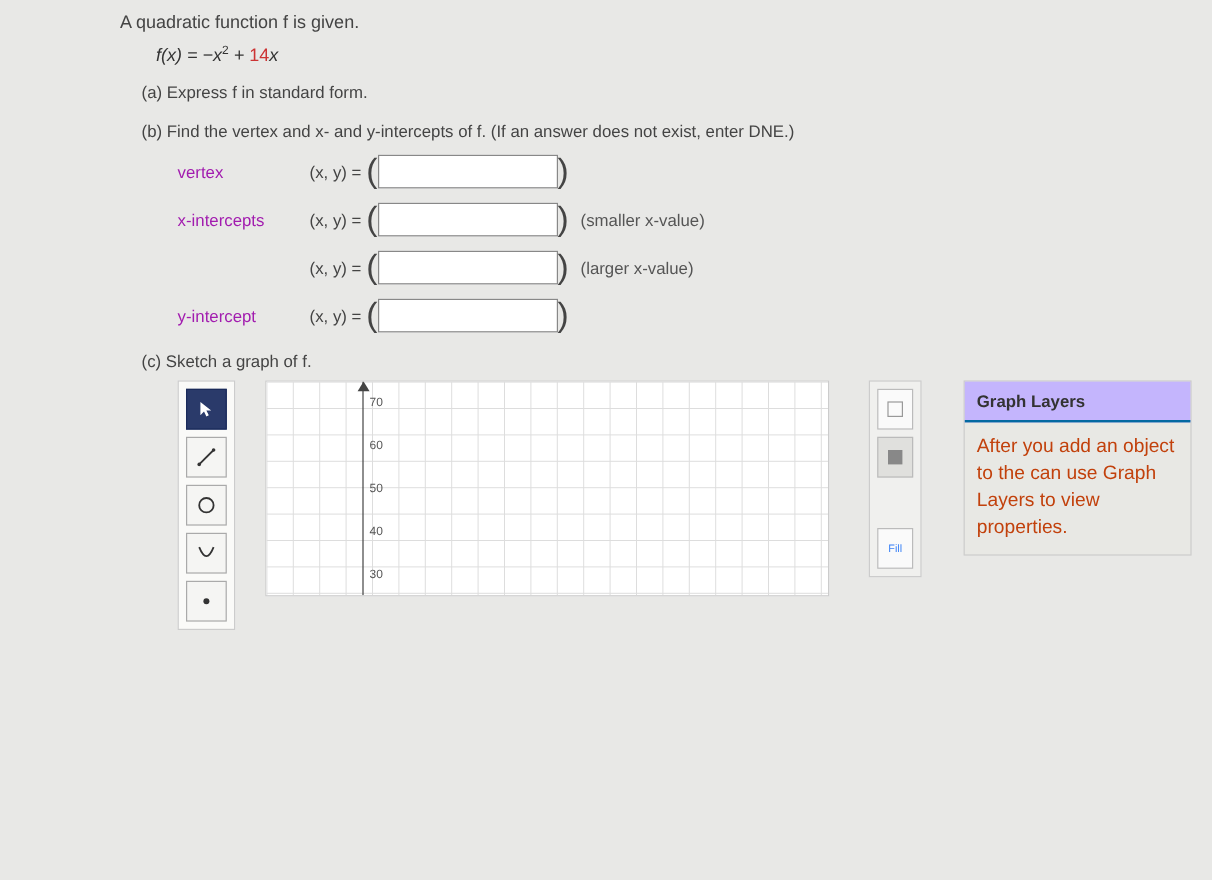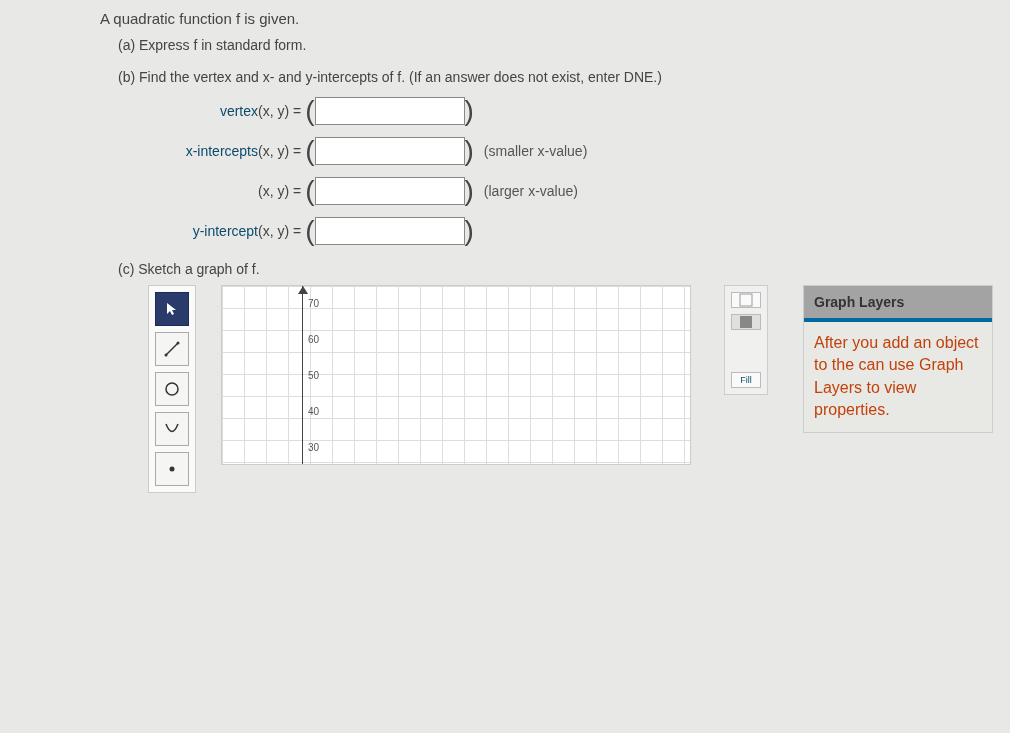--- a/index.html
+++ b/index.html
@@ -27,21 +27,21 @@
 .answer-box {
   display: inline-block;
   width: 120px;
   height: 26px;
   border: 1px solid #888;
   background: #fff;
   vertical-align: middle;
 }
 .answer-box.wide { width: 150px; height: 28px; }
 .row { display: flex; align-items: center; margin: 12px 0 12px 30px; }
-.row .label { width: 110px; color: #0c4a6e; text-align: right; }
+.row .label { width: 110px; color: #a21caf; }
 .row .expr { margin-right: 4px; }
 .paren { font-size: 28px; color: #444; font-weight: normal; line-height: 1; }
 .hint { margin-left: 10px; color: #555; font-size: 14px; }
 .graph-area { display: flex; margin: 8px 0 0 30px; align-items: flex-start; justify-content: space-between; }
 .toolbar {
   display: flex; flex-direction: column; gap: 6px;
   background: #fafaf8; padding: 6px; border: 1px solid #ccc;
 }
 .tool-btn {
   width: 34px; height: 34px; border: 1px solid #aaa;
@@ -59,36 +59,39 @@
     linear-gradient(to bottom, #ddd 1px, transparent 1px);
   background-size: 22px 22px;
 }
 .axis-v { position: absolute; left: 80px; top: 0; bottom: 0; width: 1px; background: #444; }
 .arrow-up { position: absolute; left: 76px; top: 0; width: 0; height: 0;
   border-left: 5px solid transparent; border-right: 5px solid transparent;
   border-bottom: 8px solid #444; }
 .ylab { position: absolute; left: 86px; font-size: 10px; color: #555; }
 .side-panel { display: flex; flex-direction: column; gap: 6px; margin-left: 8px;
   background: #f0f0ee; border: 1px solid #ccc; padding: 6px; }
-.side-btn { width: 30px; height: 16px; border: 1px solid #bbb; background: #fafafa;
-  display: flex; align-items: center; justify-content: center; font-size: 12px; color: #0c4a6e;}
+.side-btn { width: 30px; height: 34px; border: 1px solid #bbb; background: #fafafa;
+  display: flex; align-items: center; justify-content: center; font-size: 12px; color: #3b82f6;}
 .side-btn.sel { background: #e0e0dd; }
 .layers-panel { margin-left: 10px; background: #e8e8e4; border: 1px solid #ccc;
   width: 190px; }
-.layers-hdr { font-weight: bold; padding: 8px 10px; border-bottom: 4px solid #0369a1;
-  color: #333; font-size: 14px; background: #a3a3a3;}
+.layers-hdr { font-weight: bold; padding: 8px 10px; border-bottom: 2px solid #0369a1;
+  color: #333; font-size: 14px; background: #c4b5fd;}
 .layers-body { padding: 10px; font-size: 16px; color: #c2410c; line-height: 1.4;}
 </style>
 </head>
 <body>
 
 <div class="page">
 
   <div class="prompt">A quadratic function f is given.</div>
 
+  <div class="equation">
+    <span>f(x) = −x</span><span class="sup">2</span><span> + </span><span class="num">14</span><span class="x">x</span>
+  </div>
 
   <div class="part">
     <span class="part-label">(a) Express f in standard form.</span>
   </div>
 
   <div class="part">
     <span class="part-label">(b) Find the vertex and x- and y-intercepts of f. (If an answer does not exist, enter DNE.)</span>
 
     <div class="row">
       <span class="label">vertex</span>

